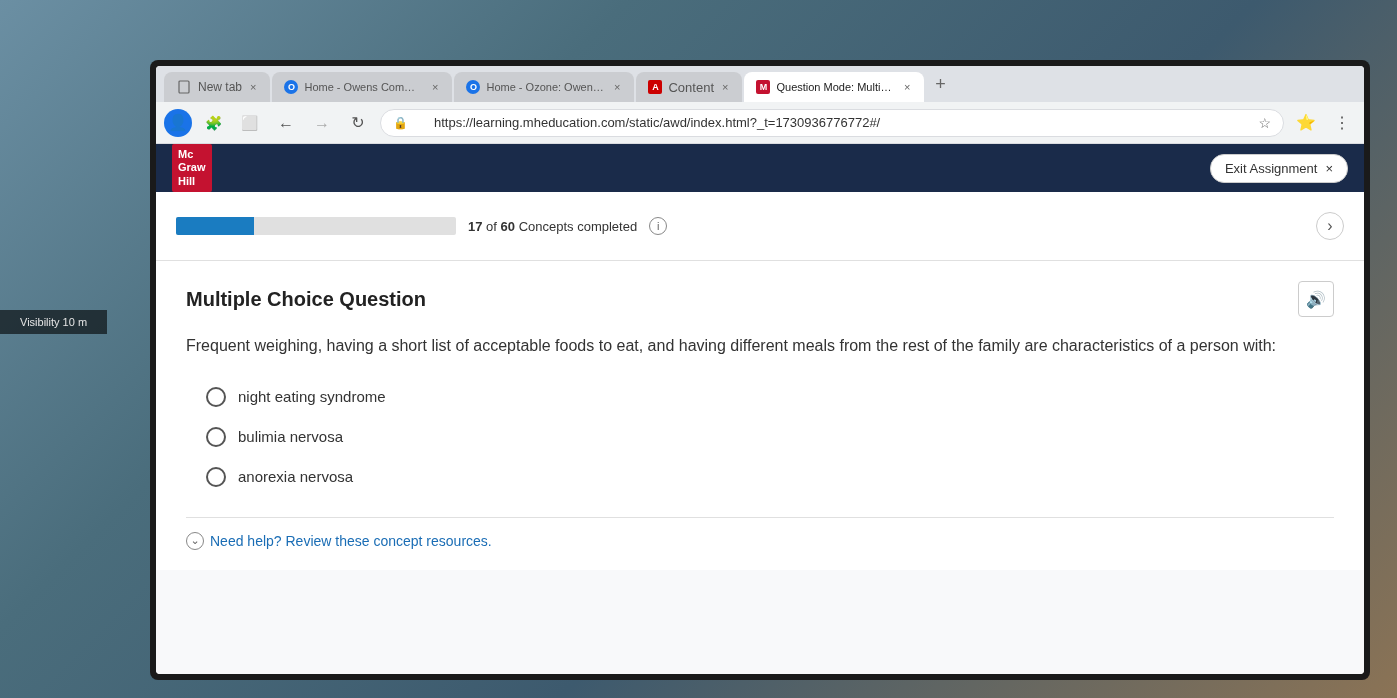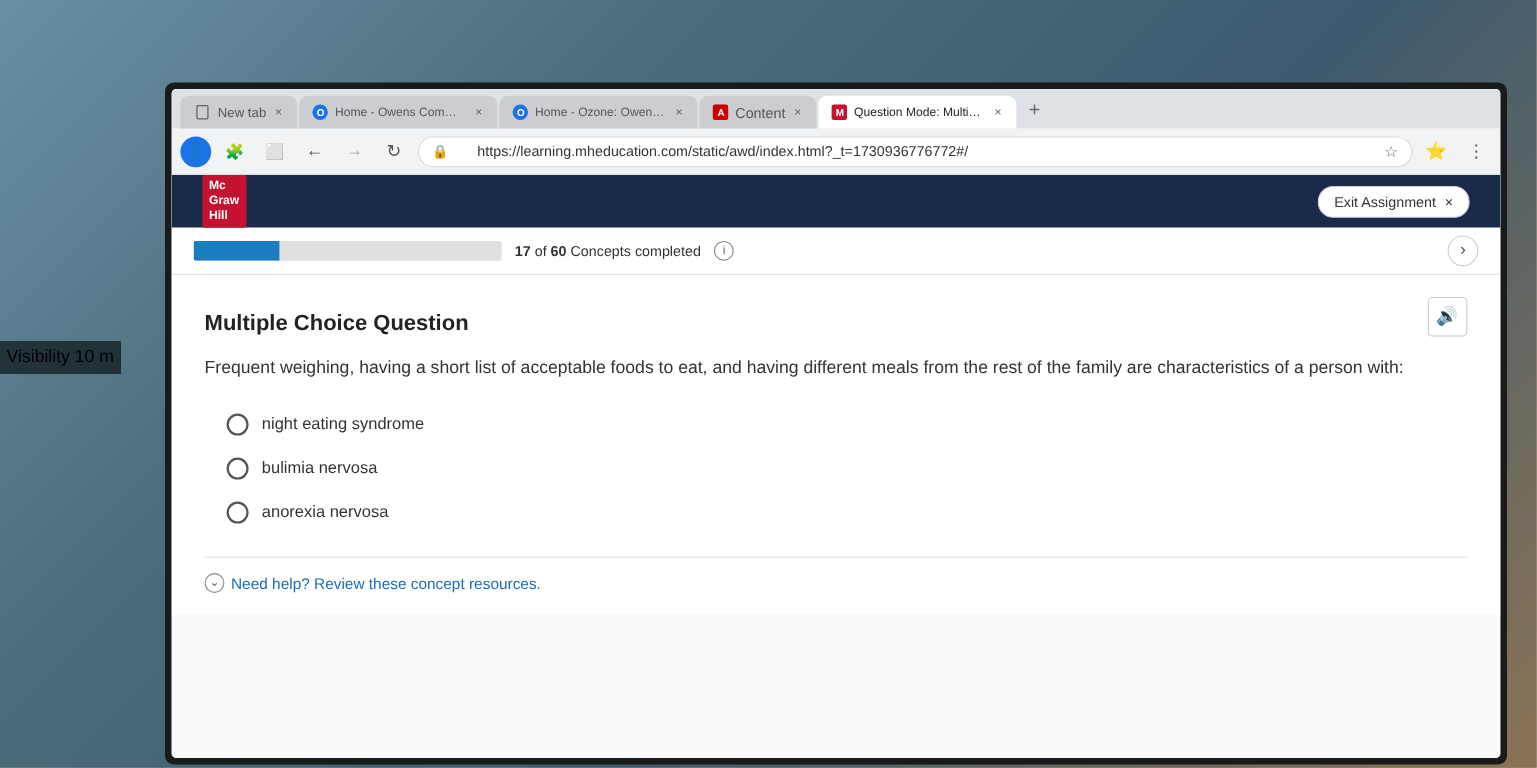--- a/index.html
+++ b/index.html
@@ -17,21 +17,21 @@
       position: absolute;
       top: 0; left: 0;
       width: 100%; height: 100%;
       background: linear-gradient(135deg, #6B8FA3 0%, #4a6d7c 30%, #3d5a6e 60%, #8B7355 100%);
       z-index: 0;
     }
 
     
     .laptop-bezel {
       position: absolute;
-      top: 75px; left: 150px;
+      top: 60px; left: 150px;
       width: 1220px;
       height: 620px;
       background: #1a1a1a;
       border-radius: 8px;
       padding: 6px;
       z-index: 1;
     }
 
     
     .browser-window {
@@ -182,21 +182,21 @@
       background: #f8f9fa;
     }
 
     
     .mgh-header {
       background: #1a2b4a;
       height: 48px;
       display: flex;
       align-items: center;
       justify-content: space-between;
-      padding: 0 28px;
+      padding: 0 16px;
       flex-shrink: 0;
     }
 
     .mgh-logo {
       background: #c41230;
       color: white;
       font-size: 11px;
       font-weight: bold;
       padding: 4px 6px;
       border-radius: 2px;
@@ -212,21 +212,21 @@
       cursor: pointer;
       display: flex;
       align-items: center;
       gap: 8px;
       border-radius: 14px;
     }
 
     
     .progress-section {
       background: white;
-      padding: 7px 20px;
+      padding: 20px 20px;
       display: flex;
       align-items: center;
       gap: 12px;
       border-bottom: 1px solid #e0e0e0;
       flex-shrink: 0;
     }
 
     .progress-bar-container {
       width: 280px;
       height: 18px;
@@ -278,21 +278,21 @@
 
     
     .question-area {
       background: white;
       padding: 20px 30px;
       flex: 1;
     }
 
     .question-header {
       display: flex;
-      align-items: flex-end;
+      align-items: center;
       justify-content: space-between;
       margin-bottom: 16px;
     }
 
     .question-title {
       font-size: 20px;
       font-weight: bold;
       color: #222;
     }
 
@@ -372,23 +372,23 @@
       cursor: pointer;
       text-decoration: none;
     }
 
     
     .visibility-badge {
       position: absolute;
       top: 310px;
       left: 0;
       background: rgba(0,0,0,0.6);
-      color: #000000;
-      padding: 6px 6px;
-      font-size: 16px;
+      color: #e5e5e5;
+      padding: 6px 20px;
+      font-size: 11px;
       z-index: 10;
     }
   </style>
 </head>
 <body>
 
 <div class="visibility-badge">
   <span>Visibility 10 m</span>
 </div>
 

